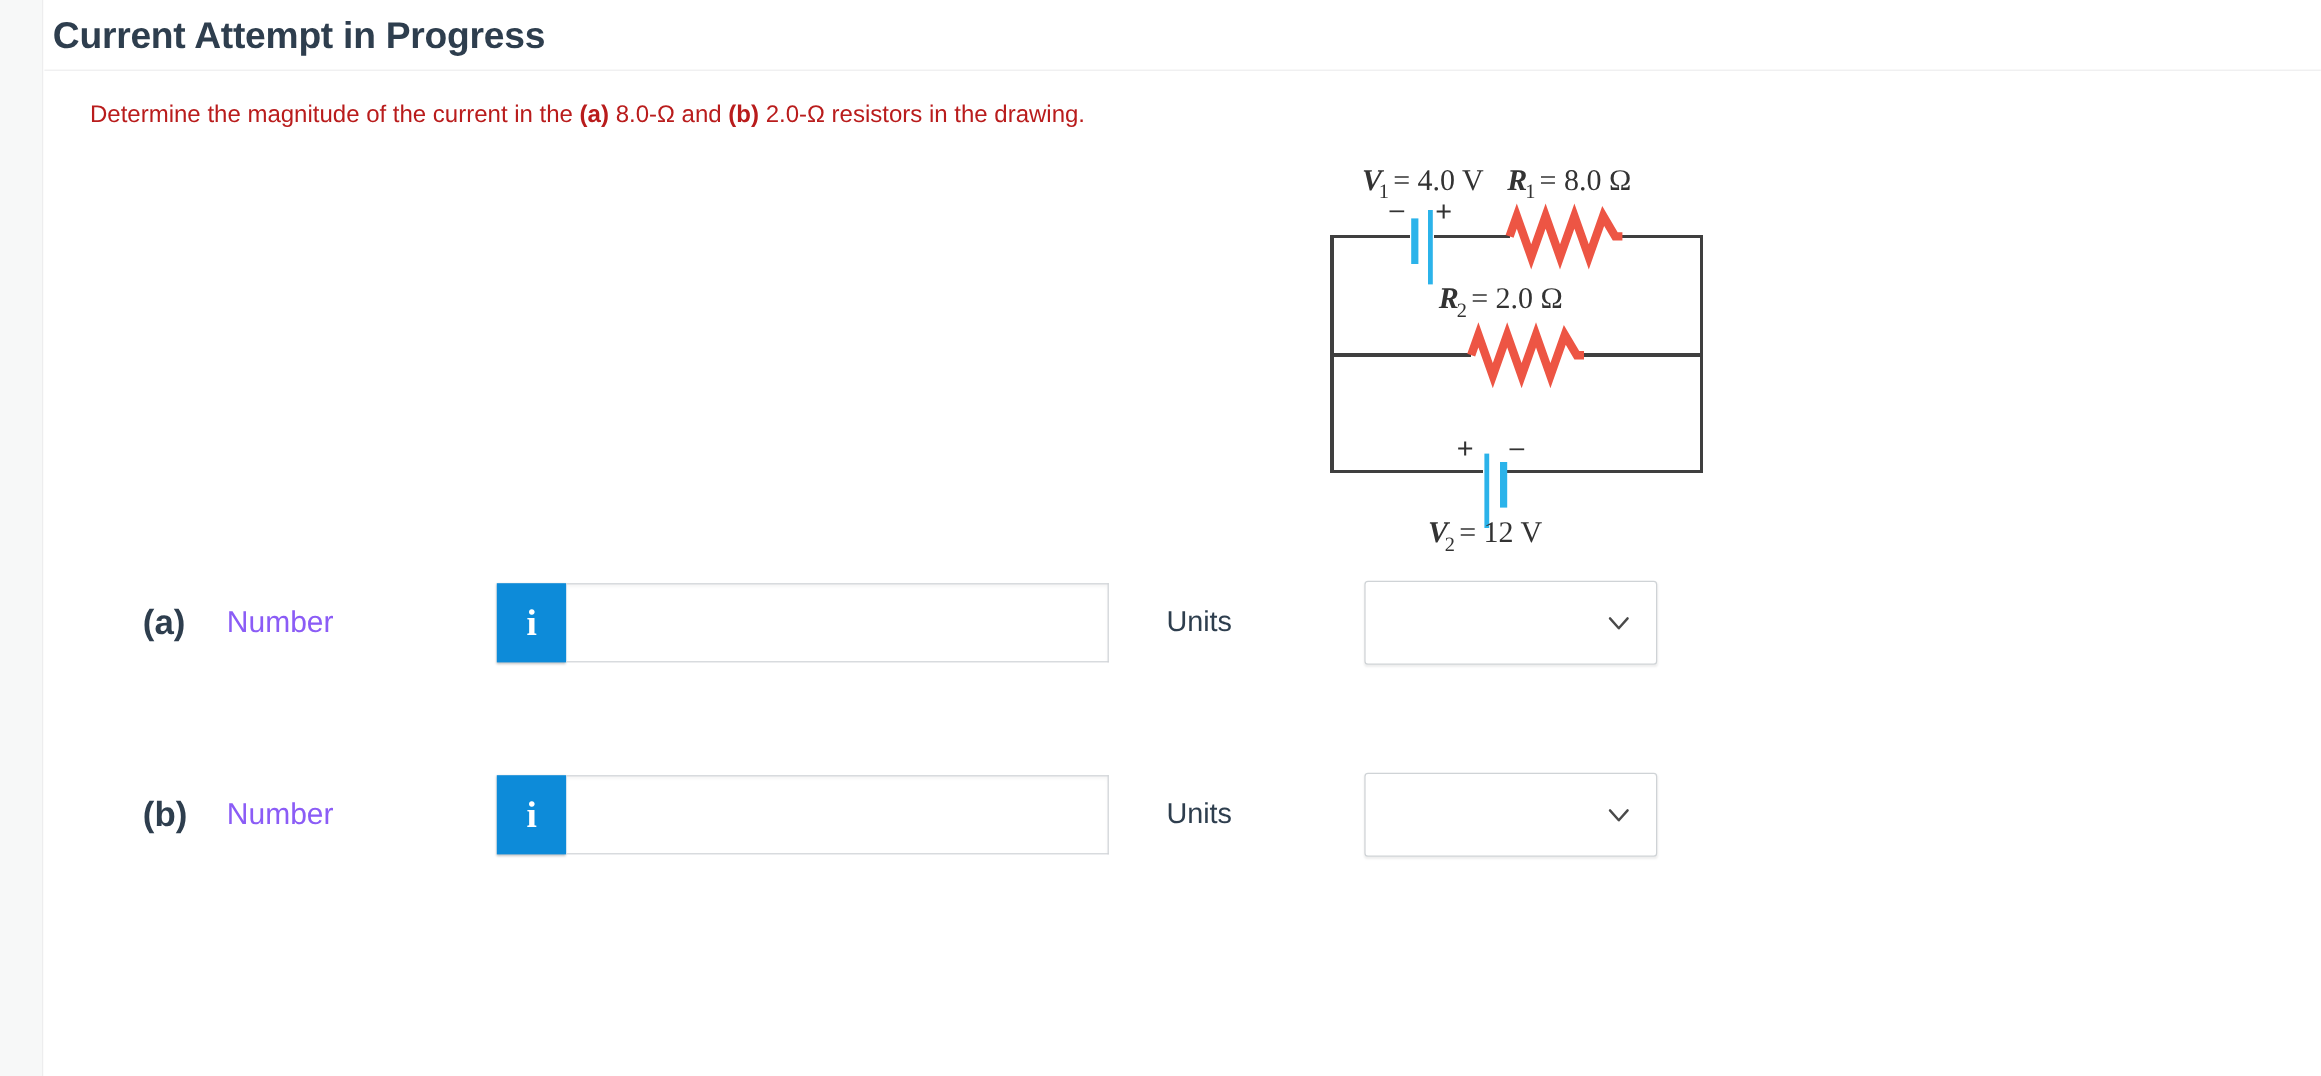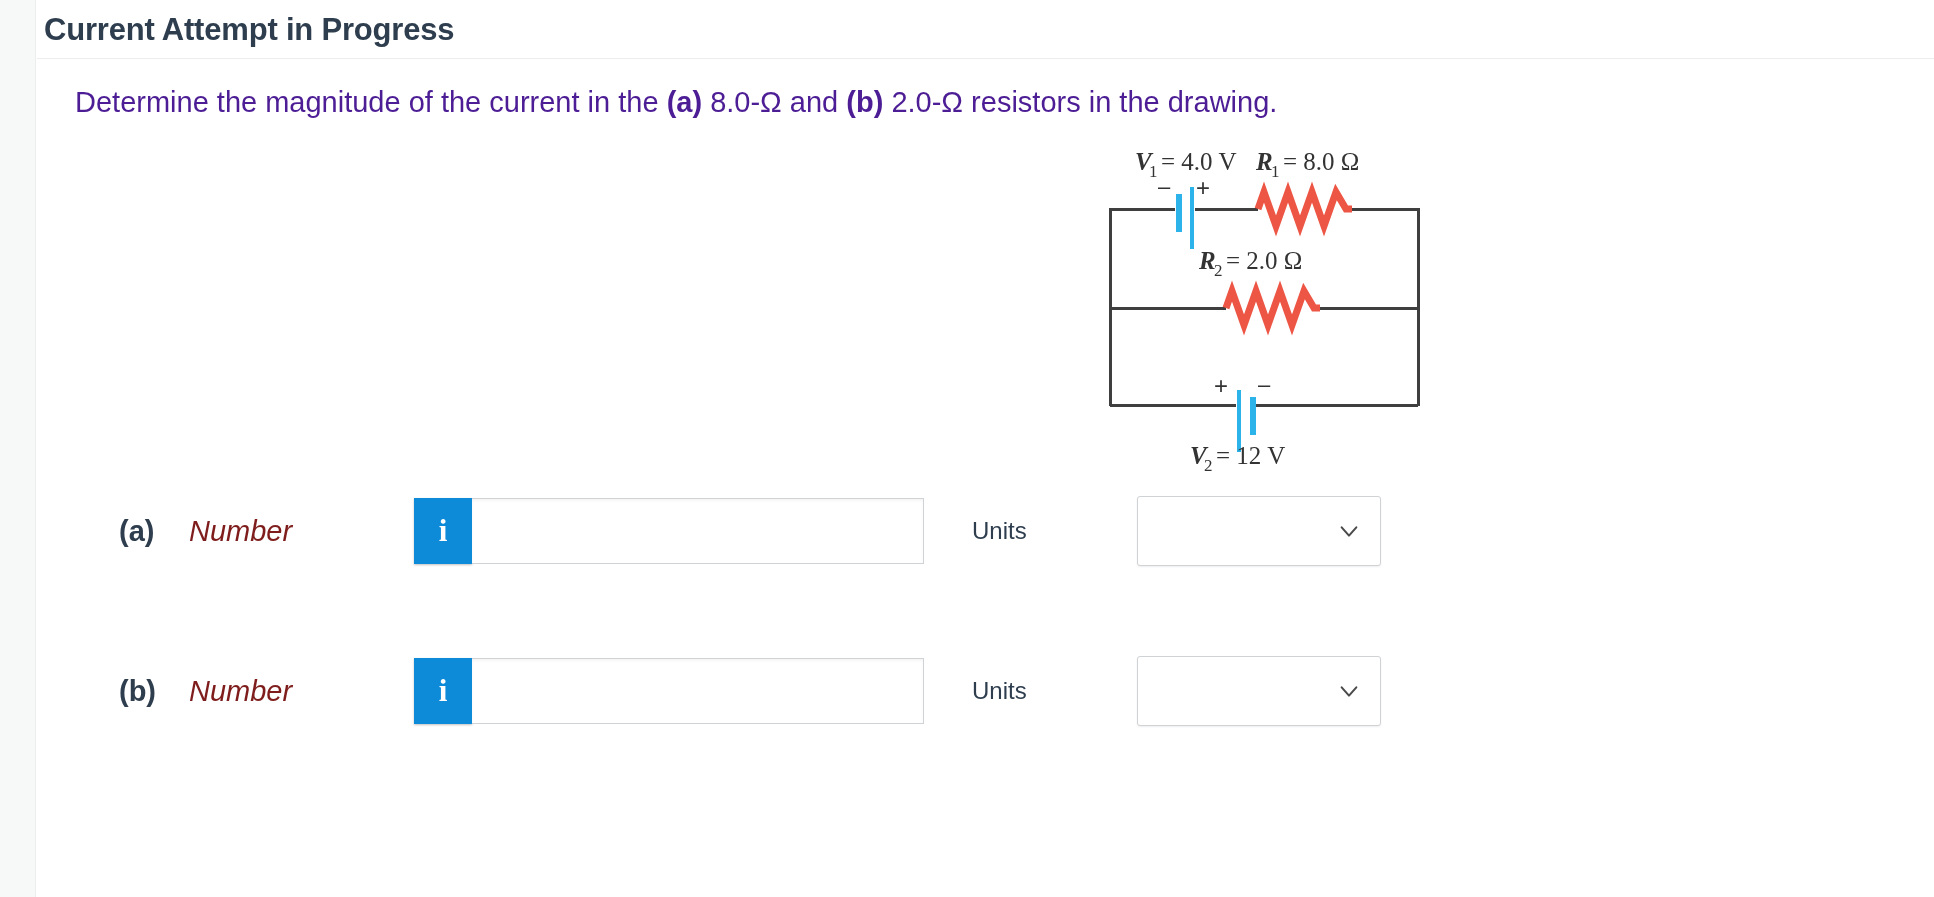--- a/index.html
+++ b/index.html
@@ -53,23 +53,23 @@
     color: #2e3e4e;
     letter-spacing: -0.2px;
     line-height: 1;
   }
 
   
   #question-body {
     padding: 24px 0 0 38px;
   }
   #question-text {
-    font-size: 29px;
+    font-size: 20px;
     line-height: 1.35;
-    color: #4c1d95;
+    color: #b91c1c;
     font-weight: 400;
     white-space: nowrap;
   }
   #question-text b { font-weight: 700; }
 
   
   #figure-wrap {
     margin-top: 10px;
     height: 360px;
     position: relative;
@@ -92,24 +92,23 @@
     margin-bottom: 94px;
   }
   .part-label {
     width: 70px;
     font-size: 29px;
     font-weight: 700;
     color: #2e3e4e;
   }
   .number-label {
     width: 225px;
-    font-size: 29px;
+    font-size: 25px;
     font-weight: 400;
-    color: #7f1d1d;
-    font-style: italic;
+    color: #8b5cf6;
   }
   .number-field {
     display: flex;
     align-items: stretch;
     height: 66px;
     width: 510px;
   }
   .info-badge {
     width: 58px;
     background: #0d8bd9;

